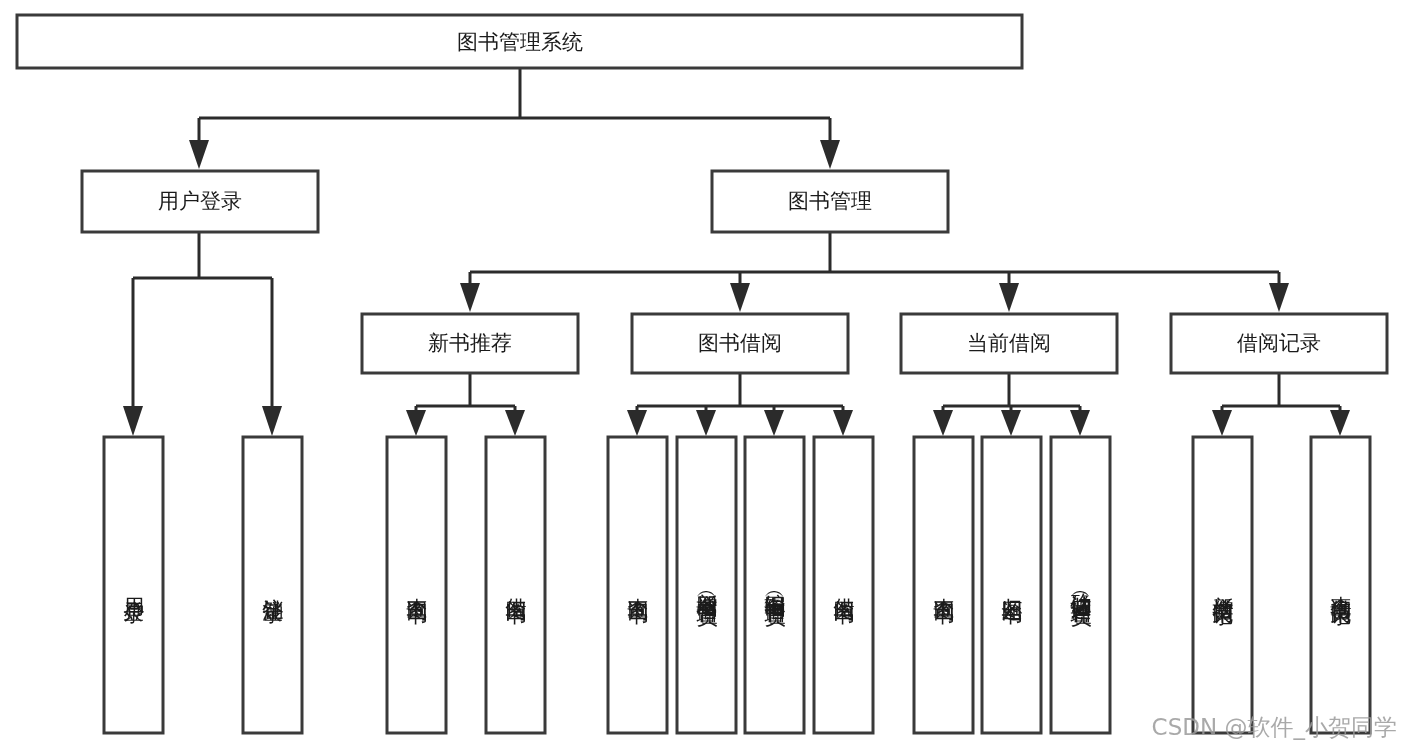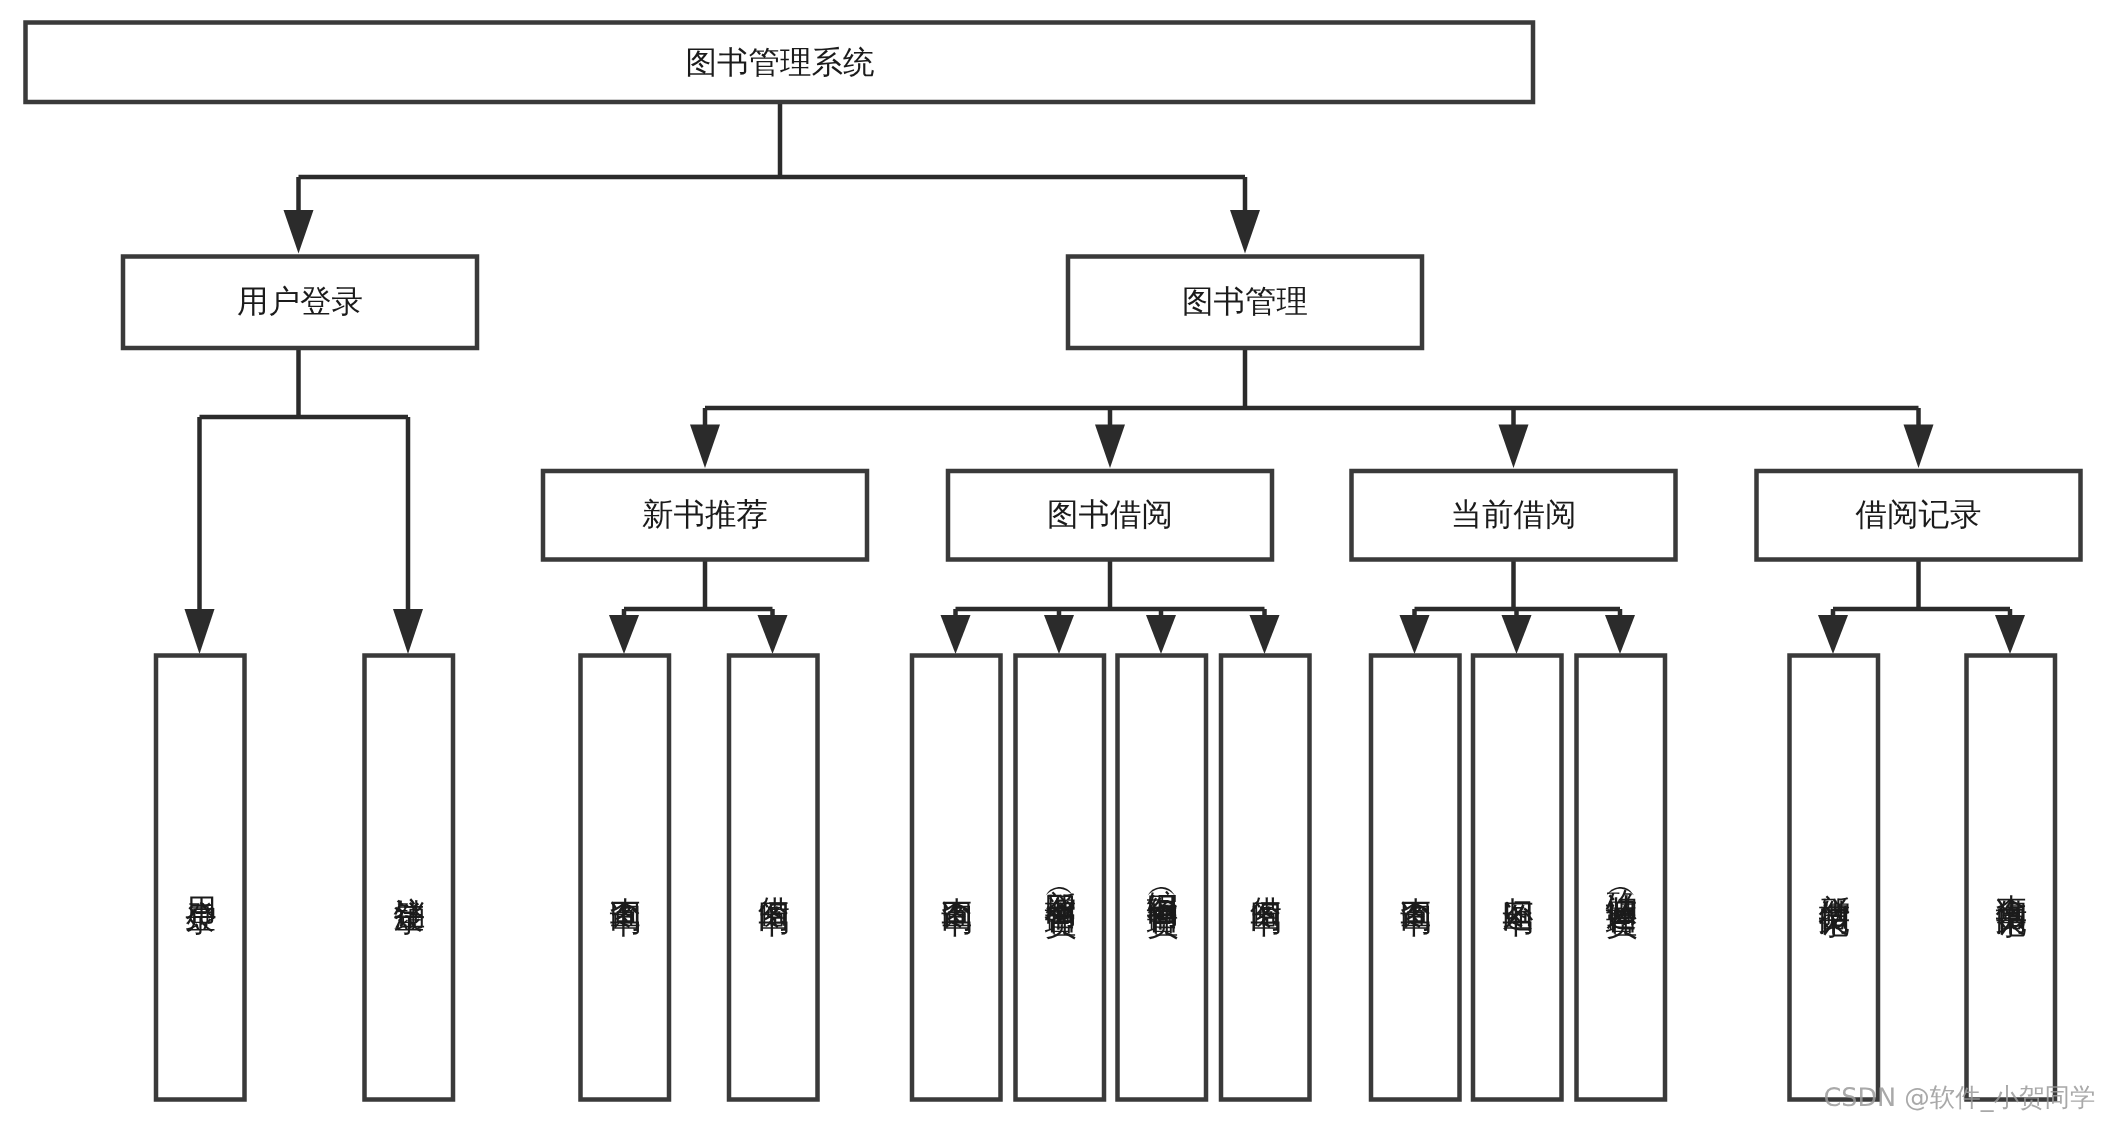--- a/index.html
+++ b/index.html
@@ -61,21 +61,21 @@
     line-height: 1.28;
     color: #1b1b1b;
     letter-spacing: 2px;
     white-space: nowrap;
   }
   .watermark {
     position: absolute;
     right: 8px;
     bottom: 4px;
     font-family: "DejaVu Sans", "Liberation Sans", sans-serif;
-    font-size: 17px;
+    font-size: 23px;
     color: #9b9b9b;
     opacity: 0.85;
     white-space: nowrap;
   }
 </style>
 </head>
 <body>
 
 <div id="diagram-root">
 

